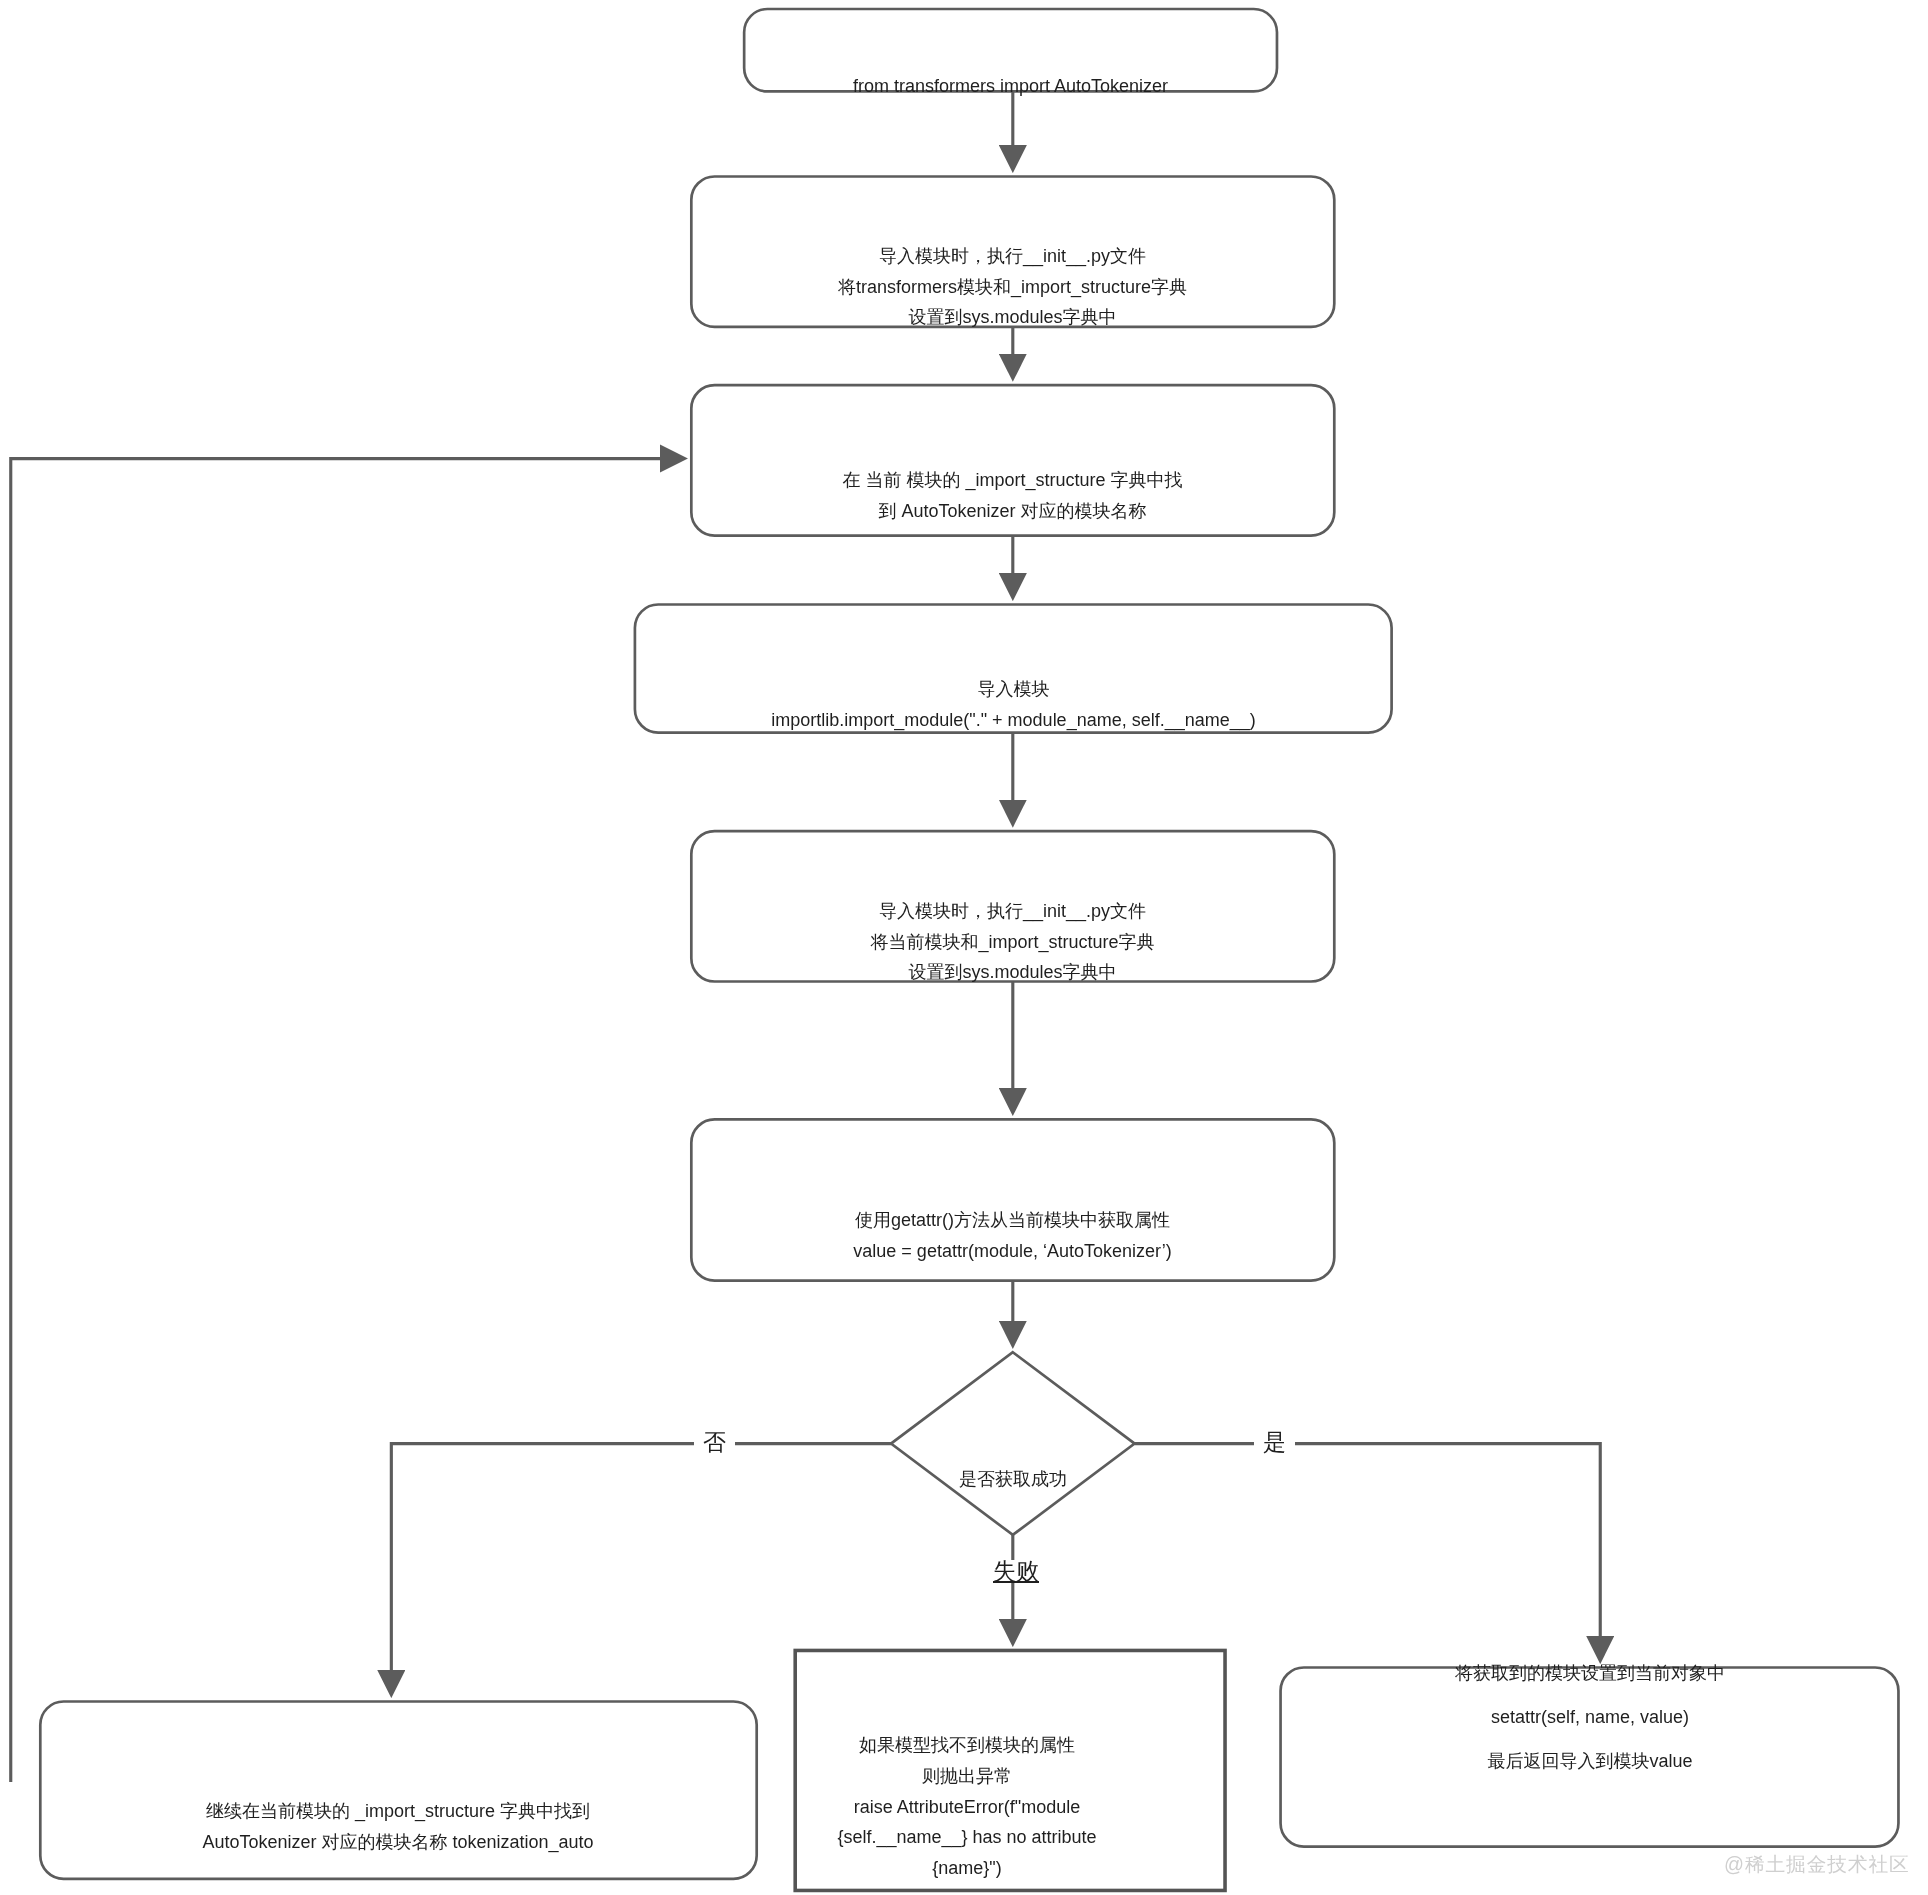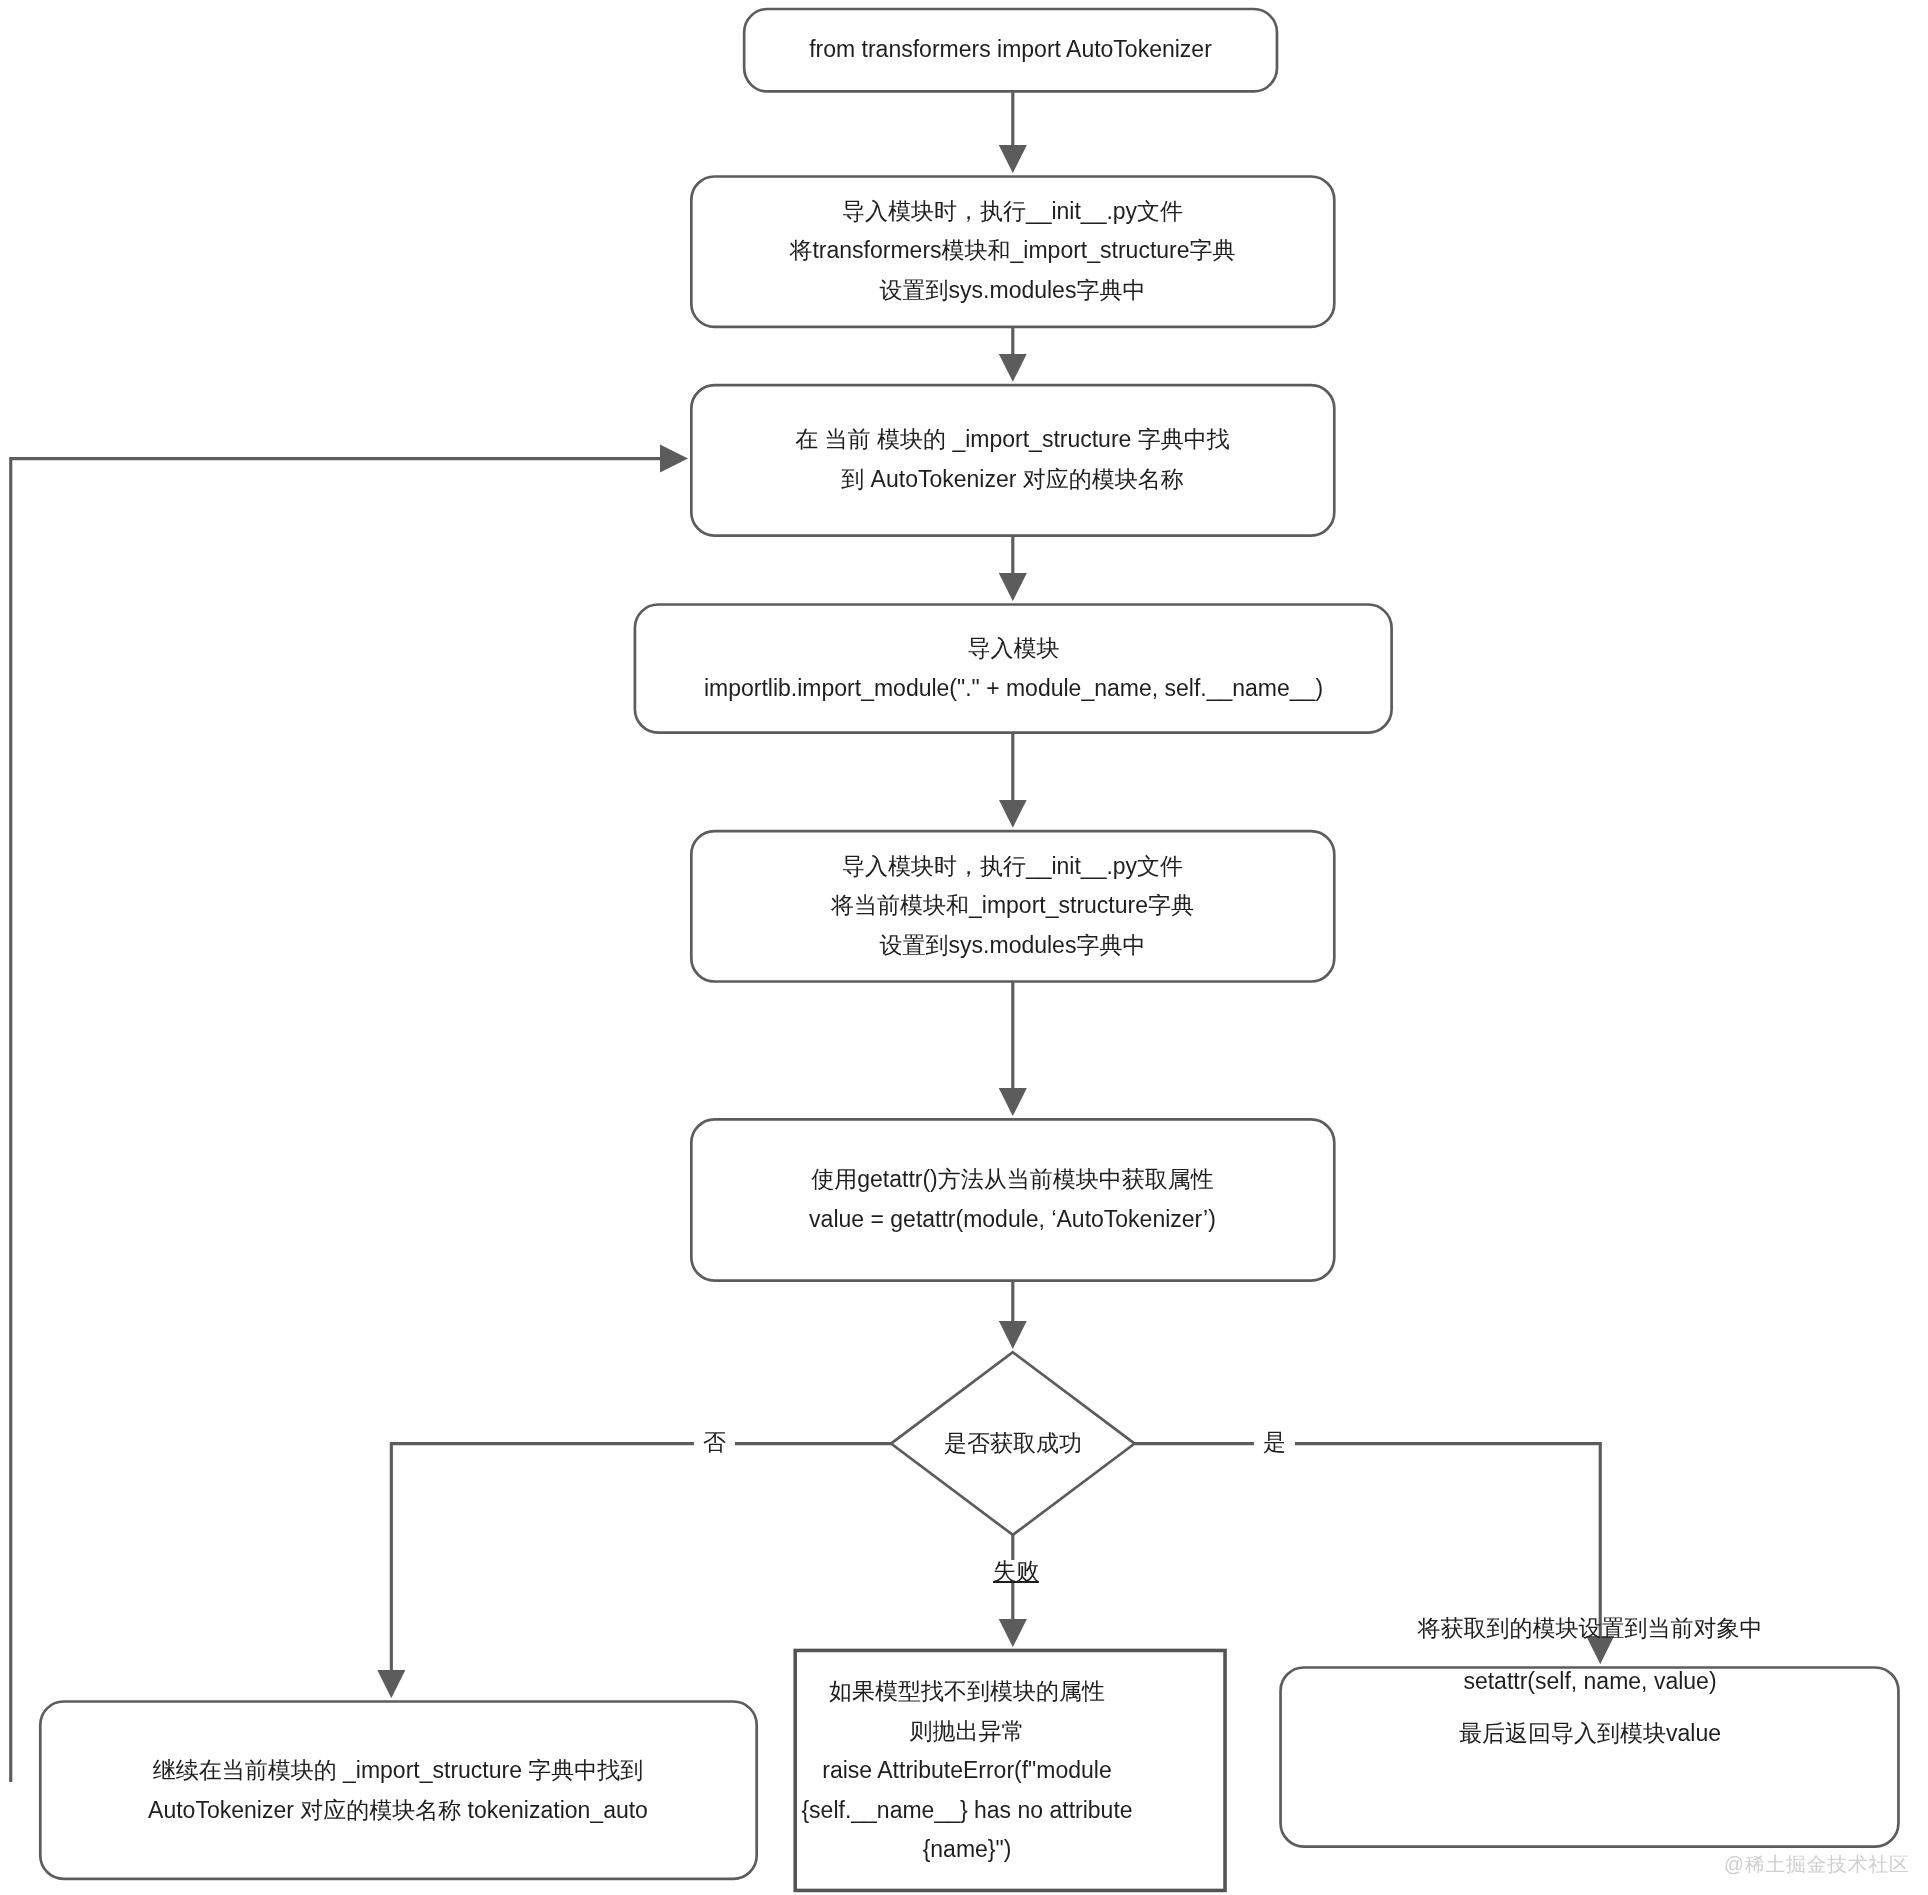--- a/index.html
+++ b/index.html
@@ -44,24 +44,25 @@
     fill: #5c5c5c;
   }
   .node-label {
     position: absolute;
     display: flex;
     flex-direction: column;
     align-items: center;
     justify-content: center;
     text-align: center;
     color: #1f1f1f;
-    font-size: 23px;
+    font-size: 18px;
     line-height: 1.72;
     pointer-events: none;
     white-space: nowrap;
+    margin-top: 36px;
   }
   .node-label .ln {
     display: block;
   }
   .edge-label {
     position: absolute;
     color: #1f1f1f;
     font-size: 23px;
     background: #ffffff;
     padding: 0 9px;

